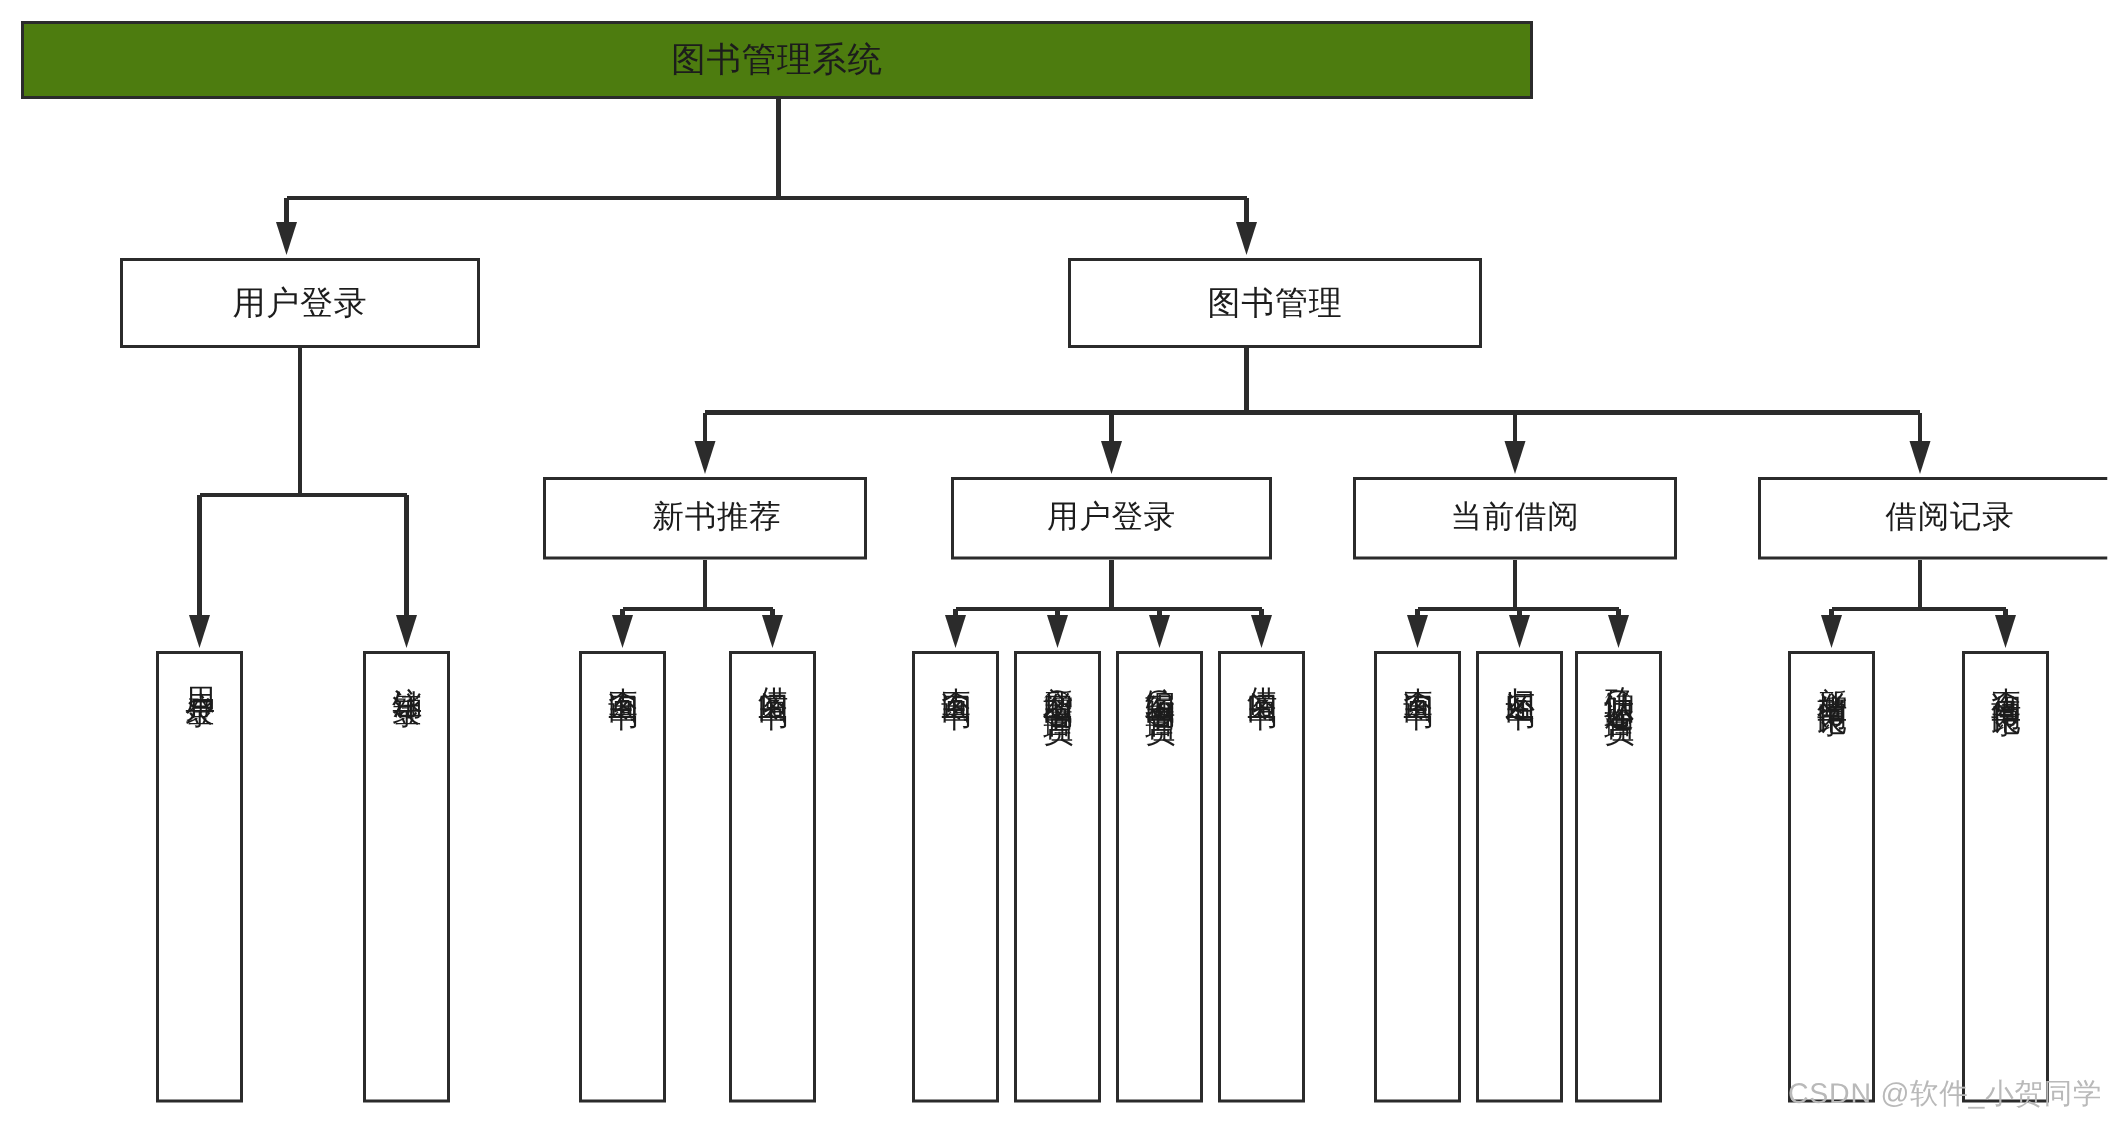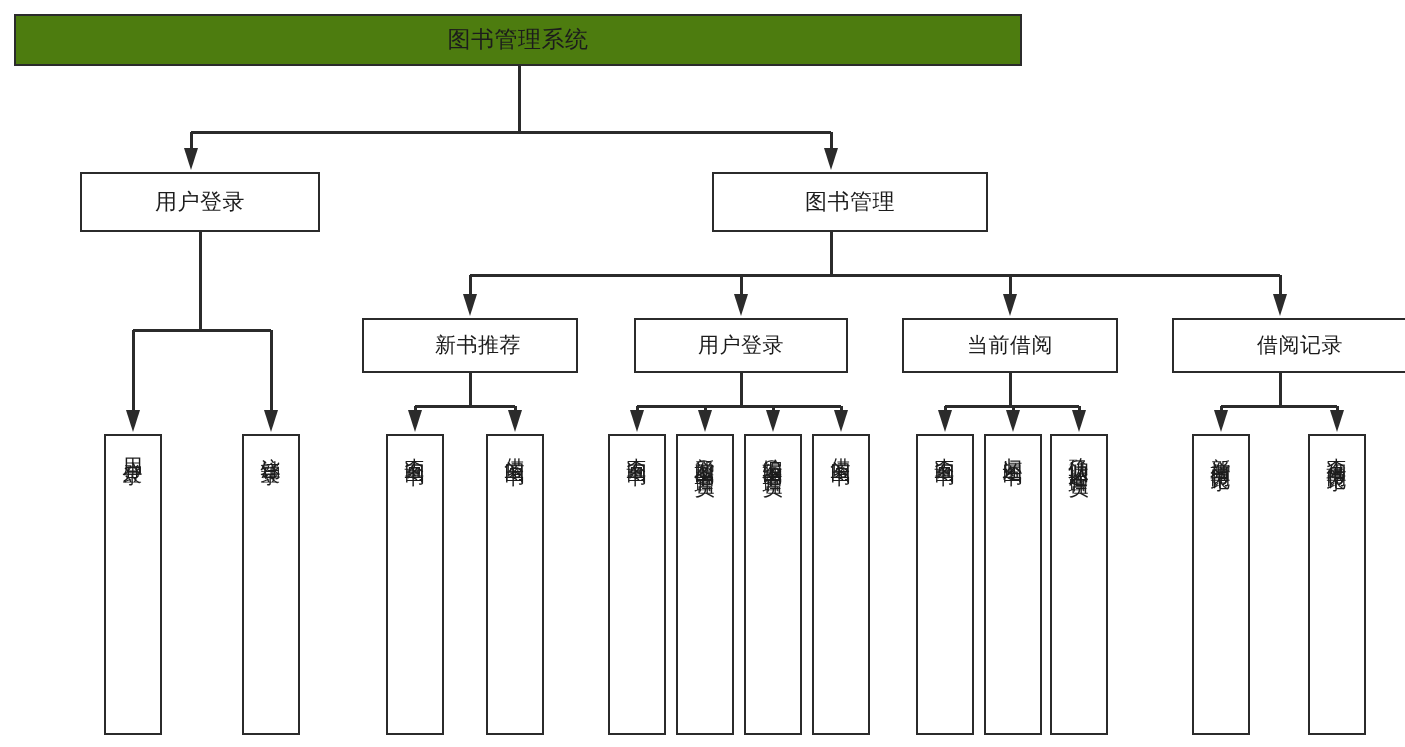--- a/index.html
+++ b/index.html
@@ -186,14 +186,15 @@
         <span class="node-label" style="color: rgb(28, 28, 28);">确认归还（管理员）</span>
       </div>
       <div class="node-box level3 vertical" style="left: 1192px; top: 434px; width: 58px; height: 301px; border-color: rgb(43, 43, 43); background: rgb(255, 255, 255);">
         <span class="node-label" style="color: rgb(28, 28, 28);">新增借阅记录</span>
       </div>
       <div class="node-box level3 vertical" style="left: 1308px; top: 434px; width: 58px; height: 301px; border-color: rgb(43, 43, 43); background: rgb(255, 255, 255);">
         <span class="node-label" style="color: rgb(28, 28, 28);">查询借阅记录</span>
       </div>
     </div>
 
+  <div id="watermark" style="left: 1192px; top: 716px; color: rgb(185, 185, 185);">CSDN @软件_小贺同学</div>
 
 </div>
 
 </body></html>

